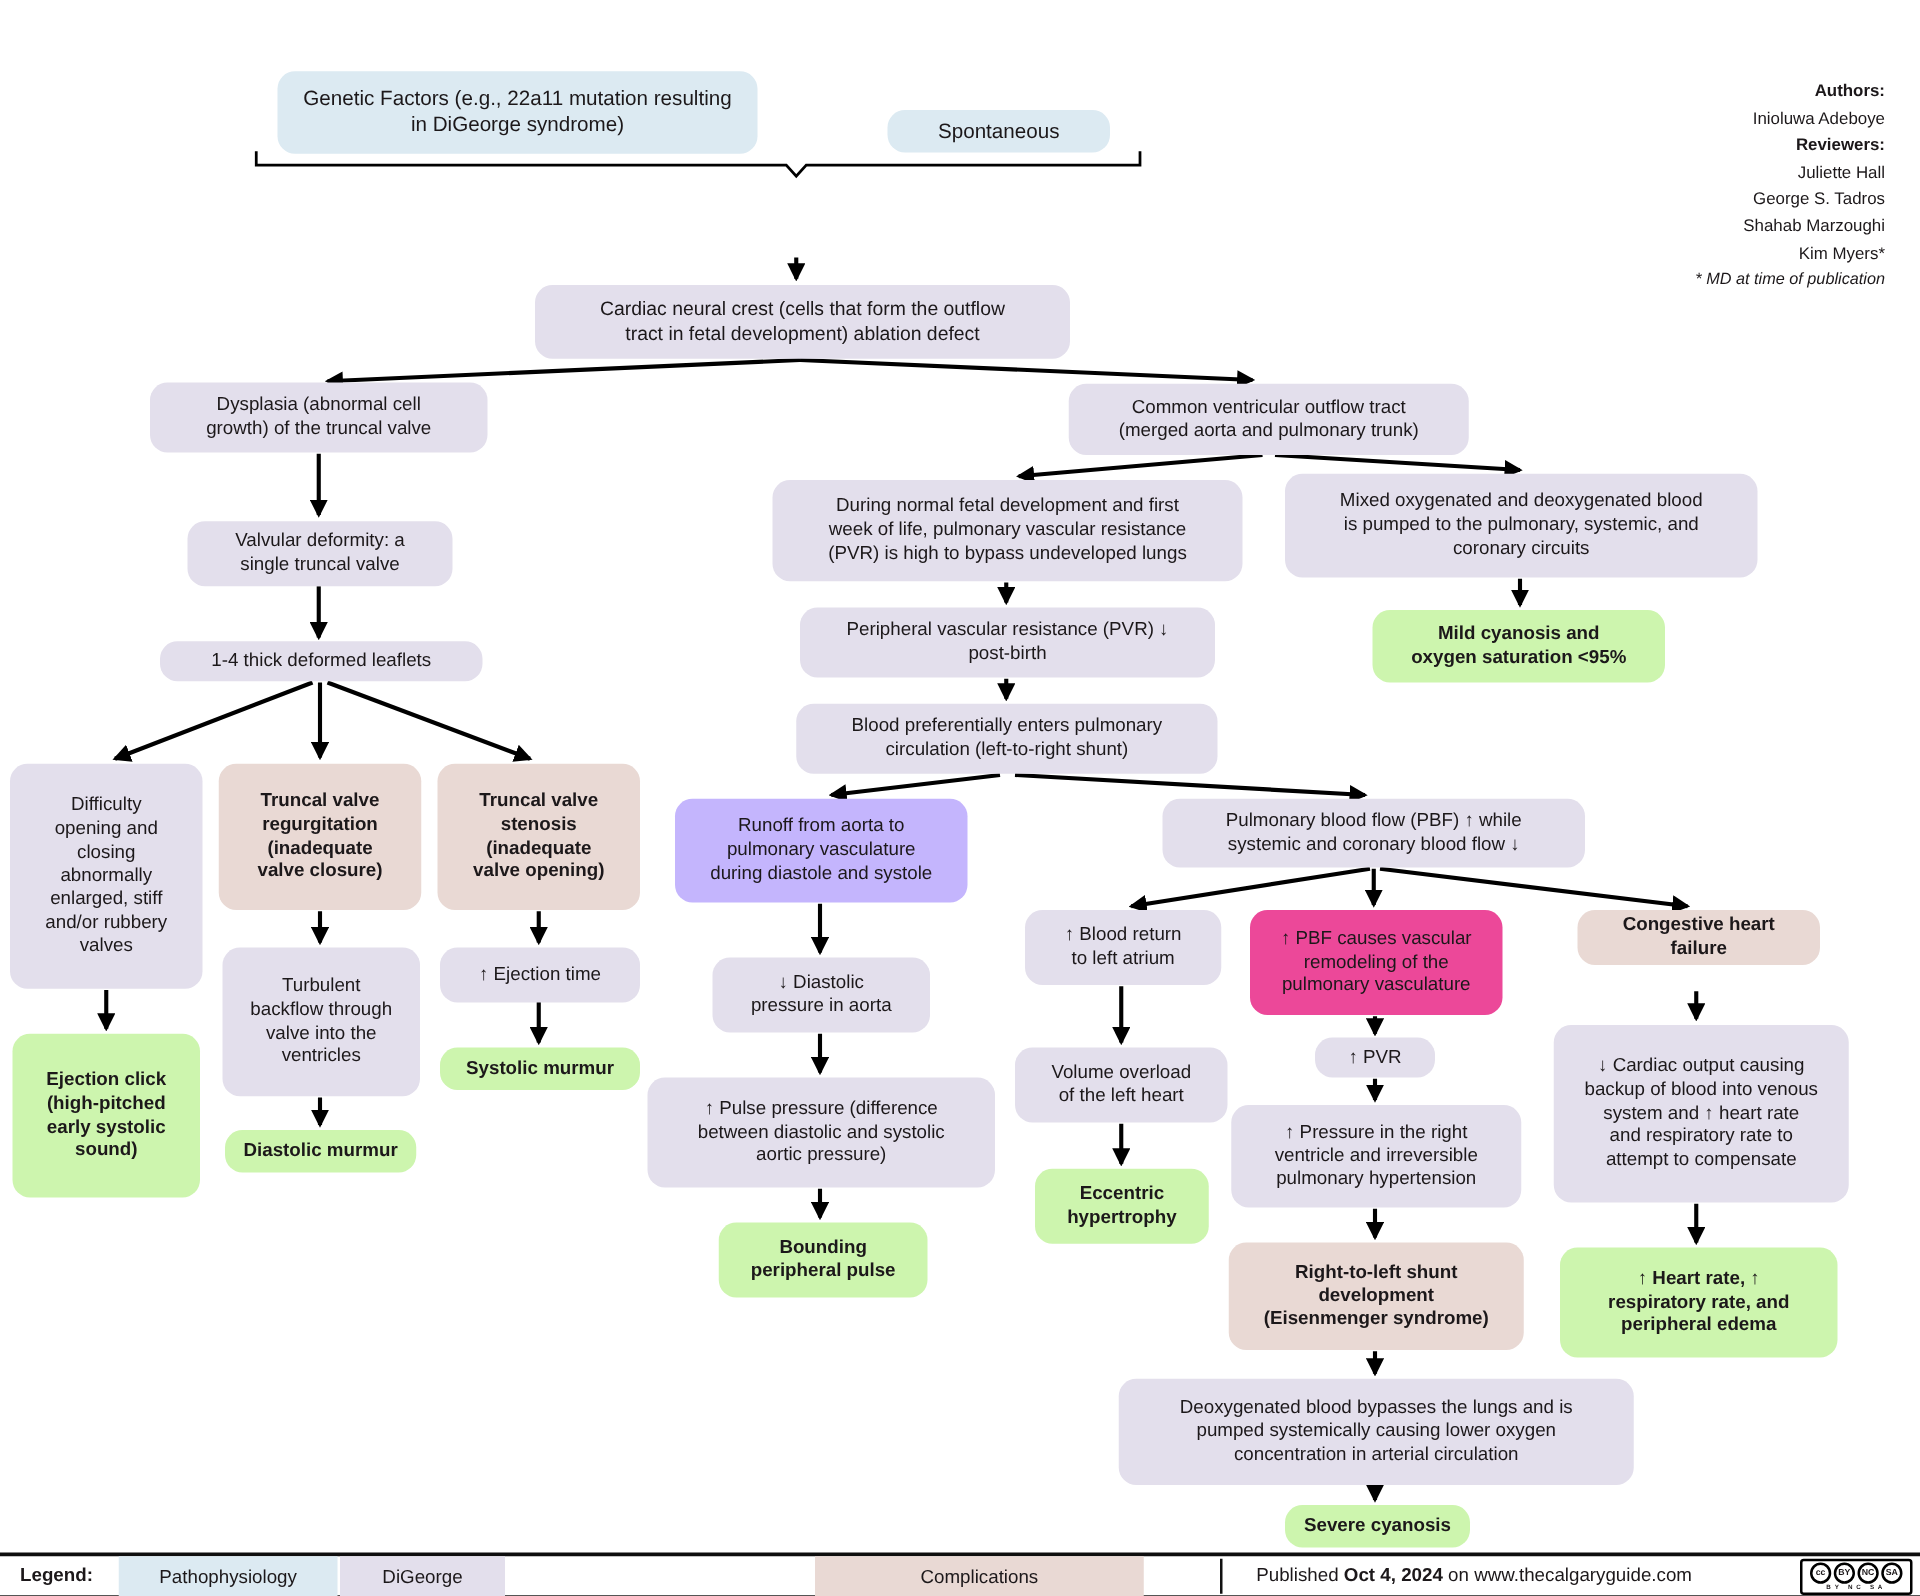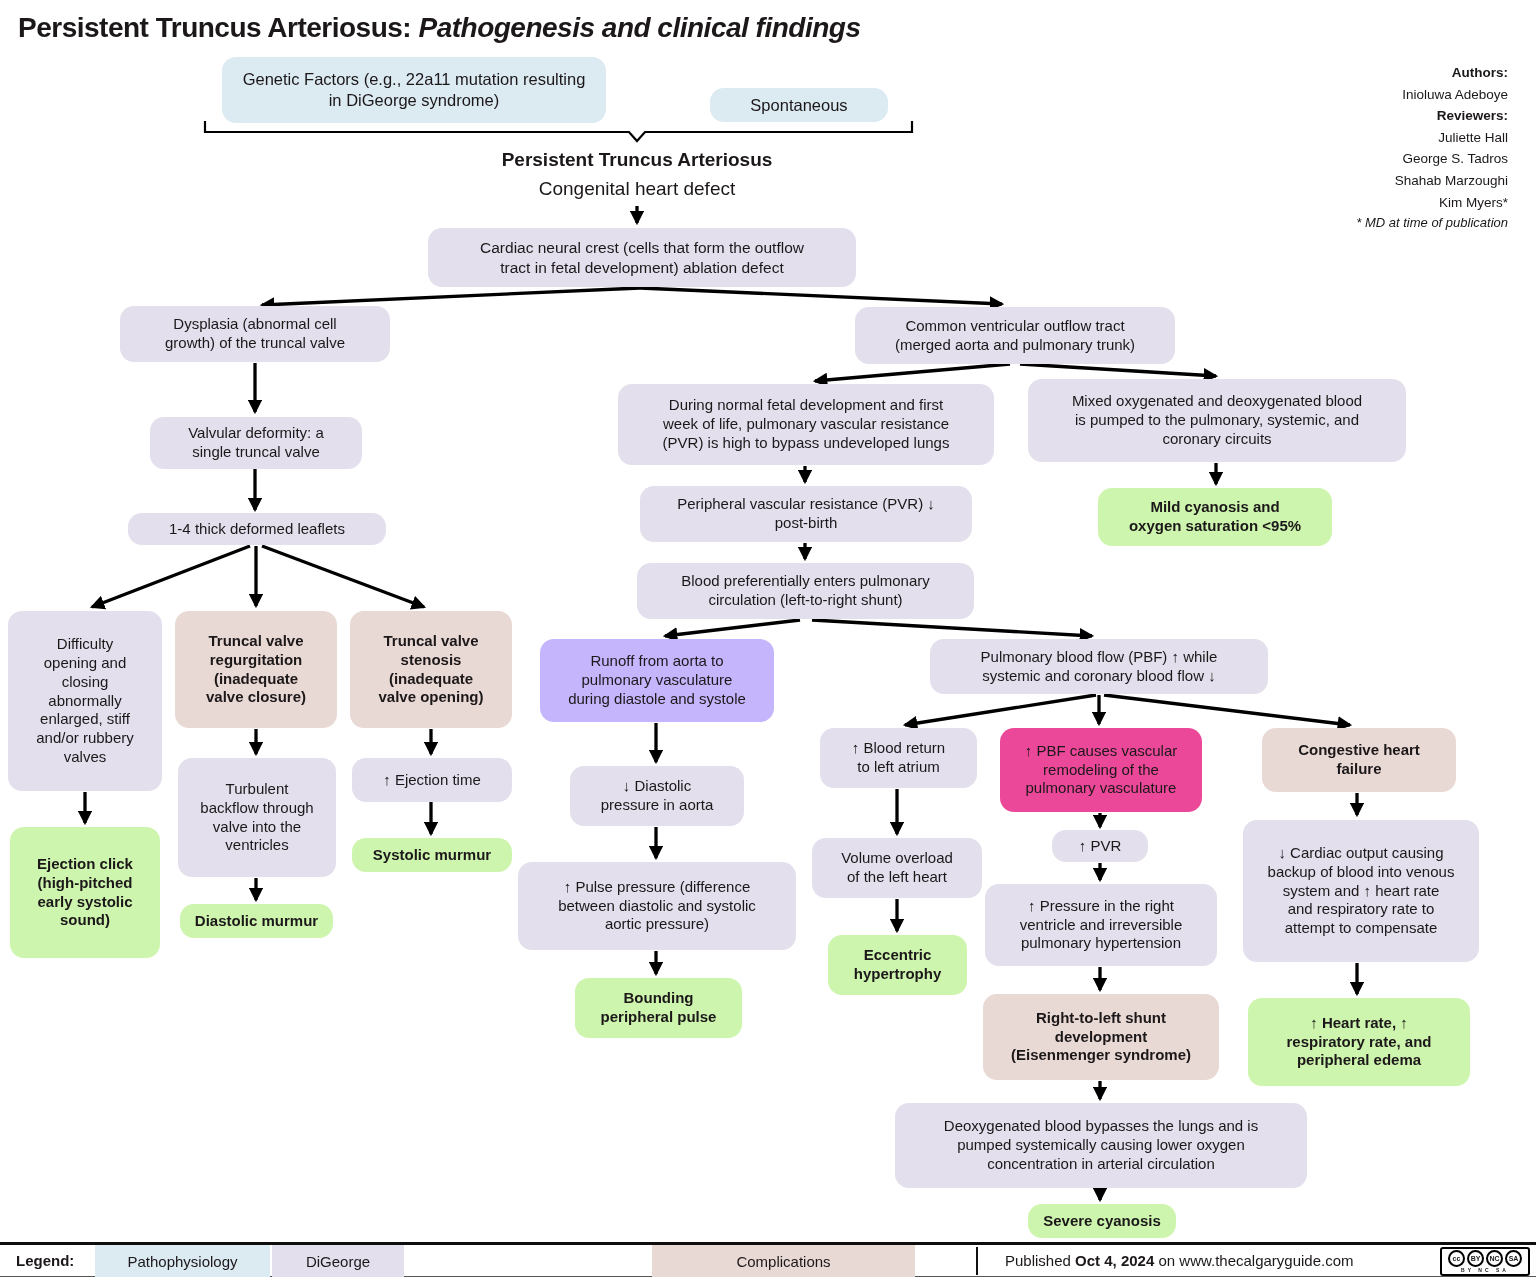--- a/index.html
+++ b/index.html
@@ -35,37 +35,32 @@
   #cc-badge .row{display:flex;gap:2px;align-items:center;}
   #cc-badge .circ{width:17px;height:17px;border:2px solid #000;border-radius:50%;font-size:7px;font-weight:bold;
     display:flex;align-items:center;justify-content:center;box-sizing:border-box;}
   #cc-badge .cap{font-size:5px;font-weight:bold;letter-spacing:3px;line-height:1;margin-top:1px;}
 </style>
 </head>
 <body>
 
 <div id="canvas">
 
-  <div id="page-title"><span>Persistent Truncus Arteriosus: </span><span class="italic">Pathogenesis and clinical findings</span></div>
 
   <div id="credits">
     <div class="lbl">Authors:</div>
     <div>Inioluwa Adeboye</div>
     <div class="lbl">Reviewers:</div>
     <div>Juliette Hall</div>
     <div>George S. Tadros</div>
     <div>Shahab Marzoughi</div>
     <div>Kim Myers*</div>
     <div class="foot">* MD at time of publication</div>
   </div>
 
-  <div id="heading">
-    <div class="h1">Persistent Truncus Arteriosus</div>
-    <div class="h2">Congenital heart defect</div>
-  </div>
 
   <svg id="arrow-layer" width="1536" height="1277" viewBox="0 0 1536 1277">
     <defs>
       <marker id="arr" viewBox="0 0 10 10" refX="8.5" refY="5" markerWidth="4.4" markerHeight="4.4" orient="auto-start-reverse">
         <path d="M0,0 L10,5 L0,10 z" fill="#000"></path>
       </marker>
     </defs>
     <g id="edge-group">
         <line x1="637" y1="206" x2="637" y2="223" stroke="#000000" stroke-width="3.3" marker-end="url(#arr)"></line>
         <line x1="640" y1="288" x2="262" y2="305" stroke="#000000" stroke-width="3.3" marker-end="url(#arr)"></line>
@@ -182,21 +177,21 @@
       <div class="node mechanism" style="left: 985px; top: 884px; width: 232px; height: 82px; background: rgb(227, 223, 236);">↑ Pressure in the right
 ventricle and irreversible
 pulmonary hypertension</div>
       <div class="node complication" style="left: 983px; top: 994px; width: 236px; height: 86px; background: rgb(233, 217, 212);">Right-to-left shunt
 development
 (Eisenmenger syndrome)</div>
       <div class="node mechanism" style="left: 895px; top: 1103px; width: 412px; height: 85px; background: rgb(227, 223, 236);">Deoxygenated blood bypasses the lungs and is
 pumped systemically causing lower oxygen
 concentration in arterial circulation</div>
       <div class="node sign" style="left: 1028px; top: 1204px; width: 148px; height: 34px; background: rgb(205, 245, 174);">Severe cyanosis</div>
-      <div class="node complication" style="left: 1262px; top: 728px; width: 194px; height: 64px; background: rgb(233, 217, 212);">Congestive heart
+      <div class="node complication" style="left: 1262px; top: 728px; width: 194px; height: 44px; background: rgb(233, 217, 212);">Congestive heart
 failure</div>
       <div class="node mechanism" style="left: 1243px; top: 820px; width: 236px; height: 142px; background: rgb(227, 223, 236);">↓ Cardiac output causing
 backup of blood into venous
 system and ↑ heart rate
 and respiratory rate to
 attempt to compensate</div>
       <div class="node sign" style="left: 1248px; top: 998px; width: 222px; height: 88px; background: rgb(205, 245, 174);">↑ Heart rate, ↑
 respiratory rate, and
 peripheral edema</div>
     </div>

